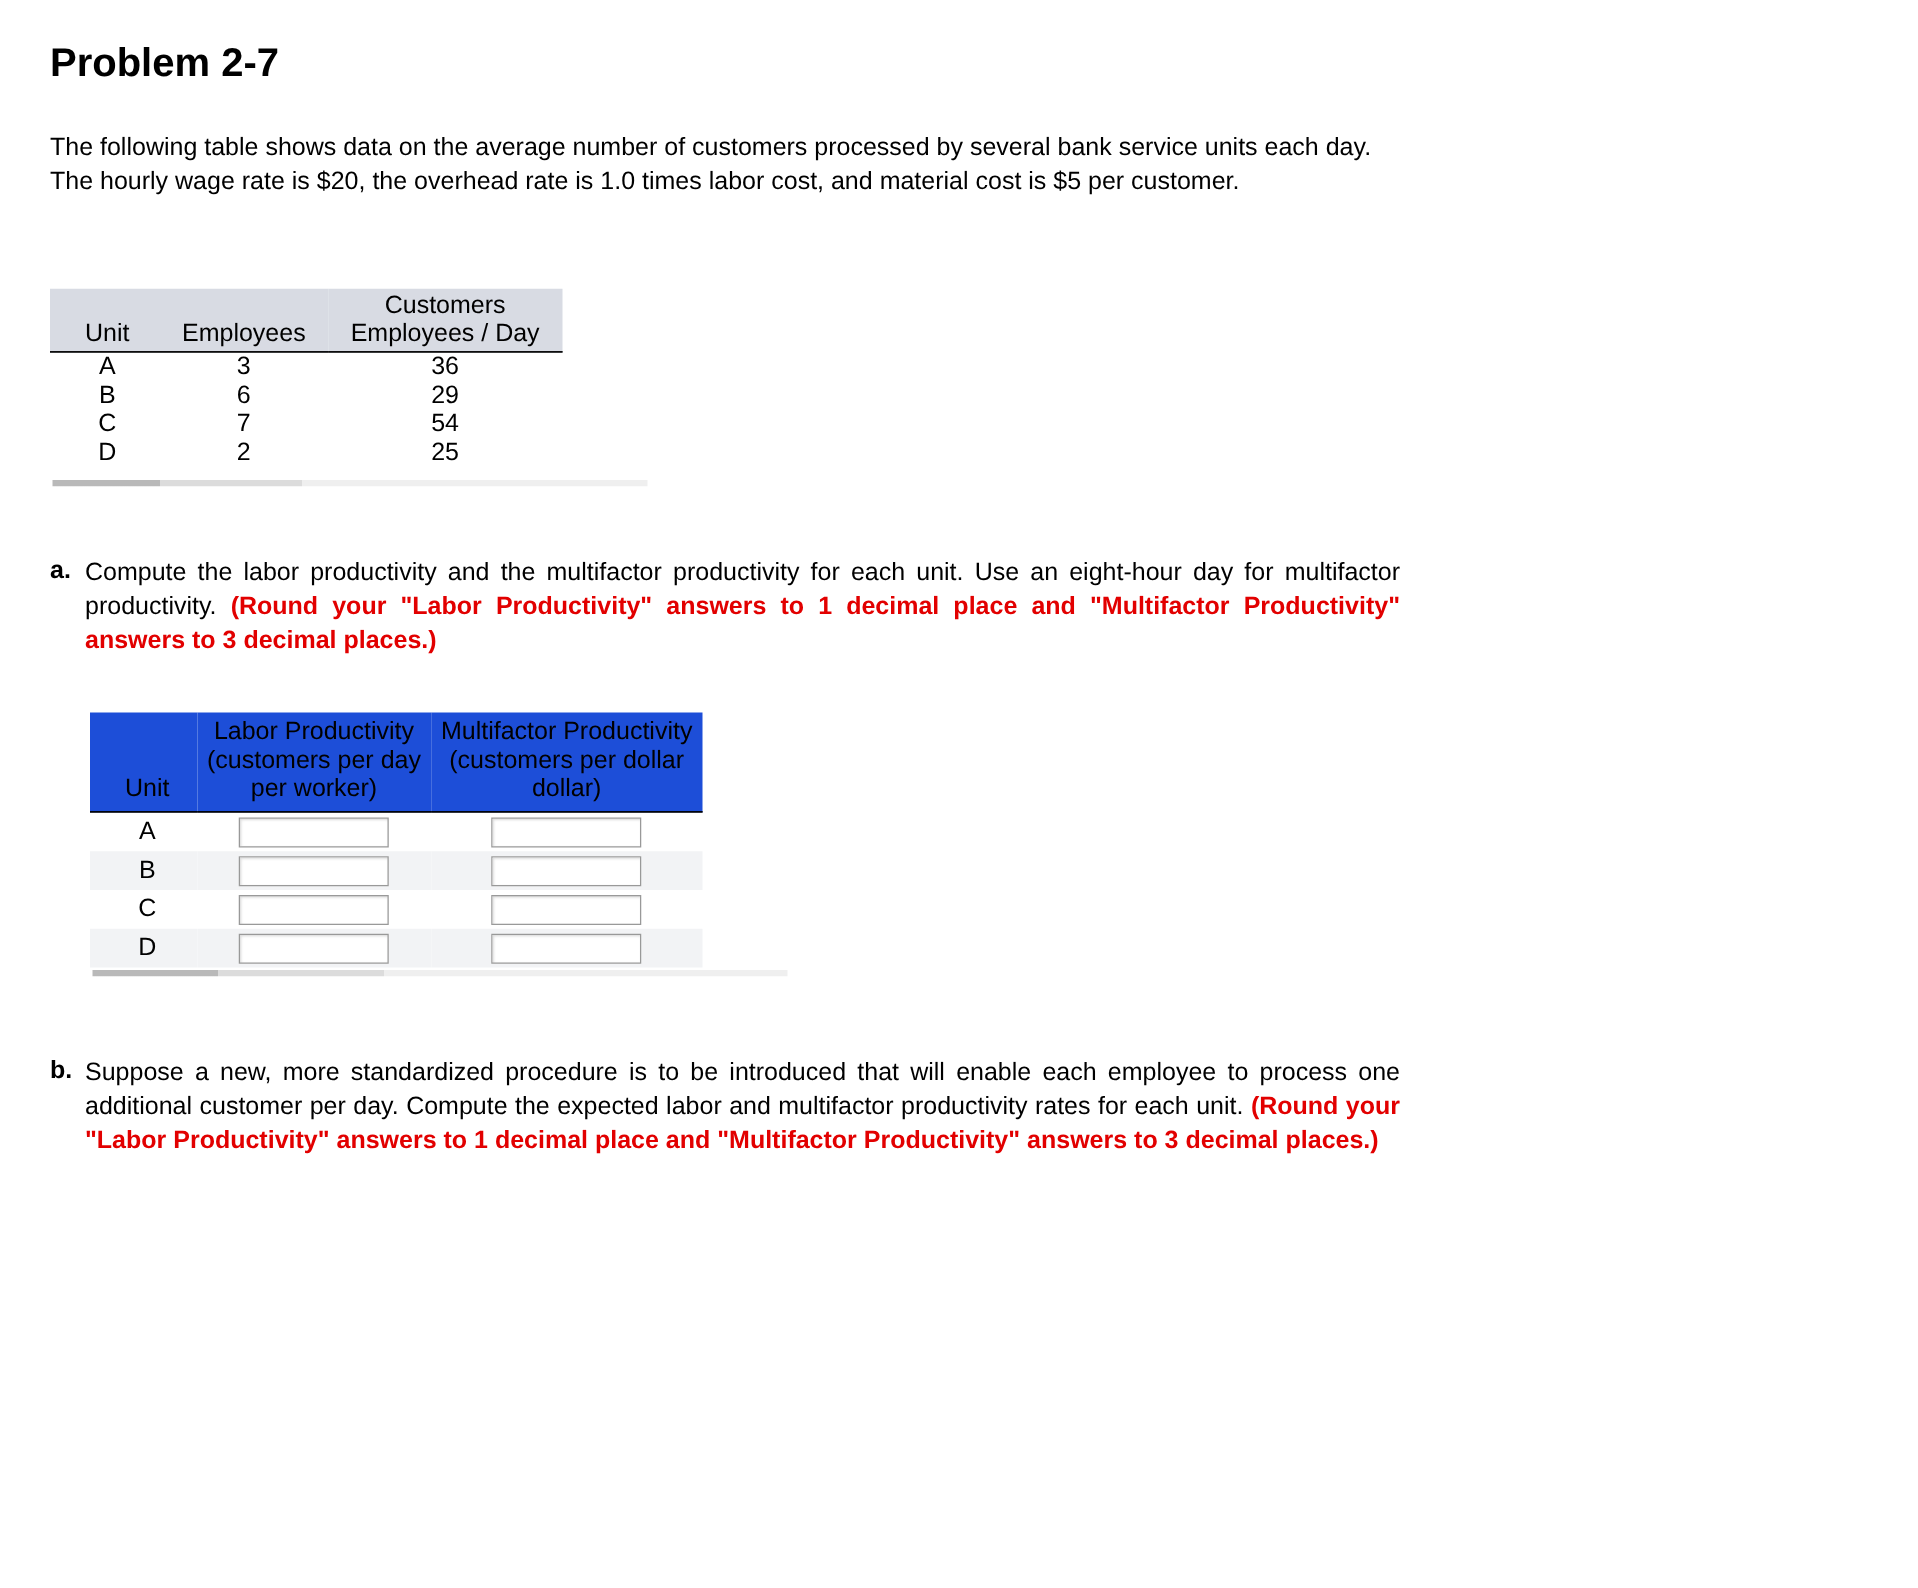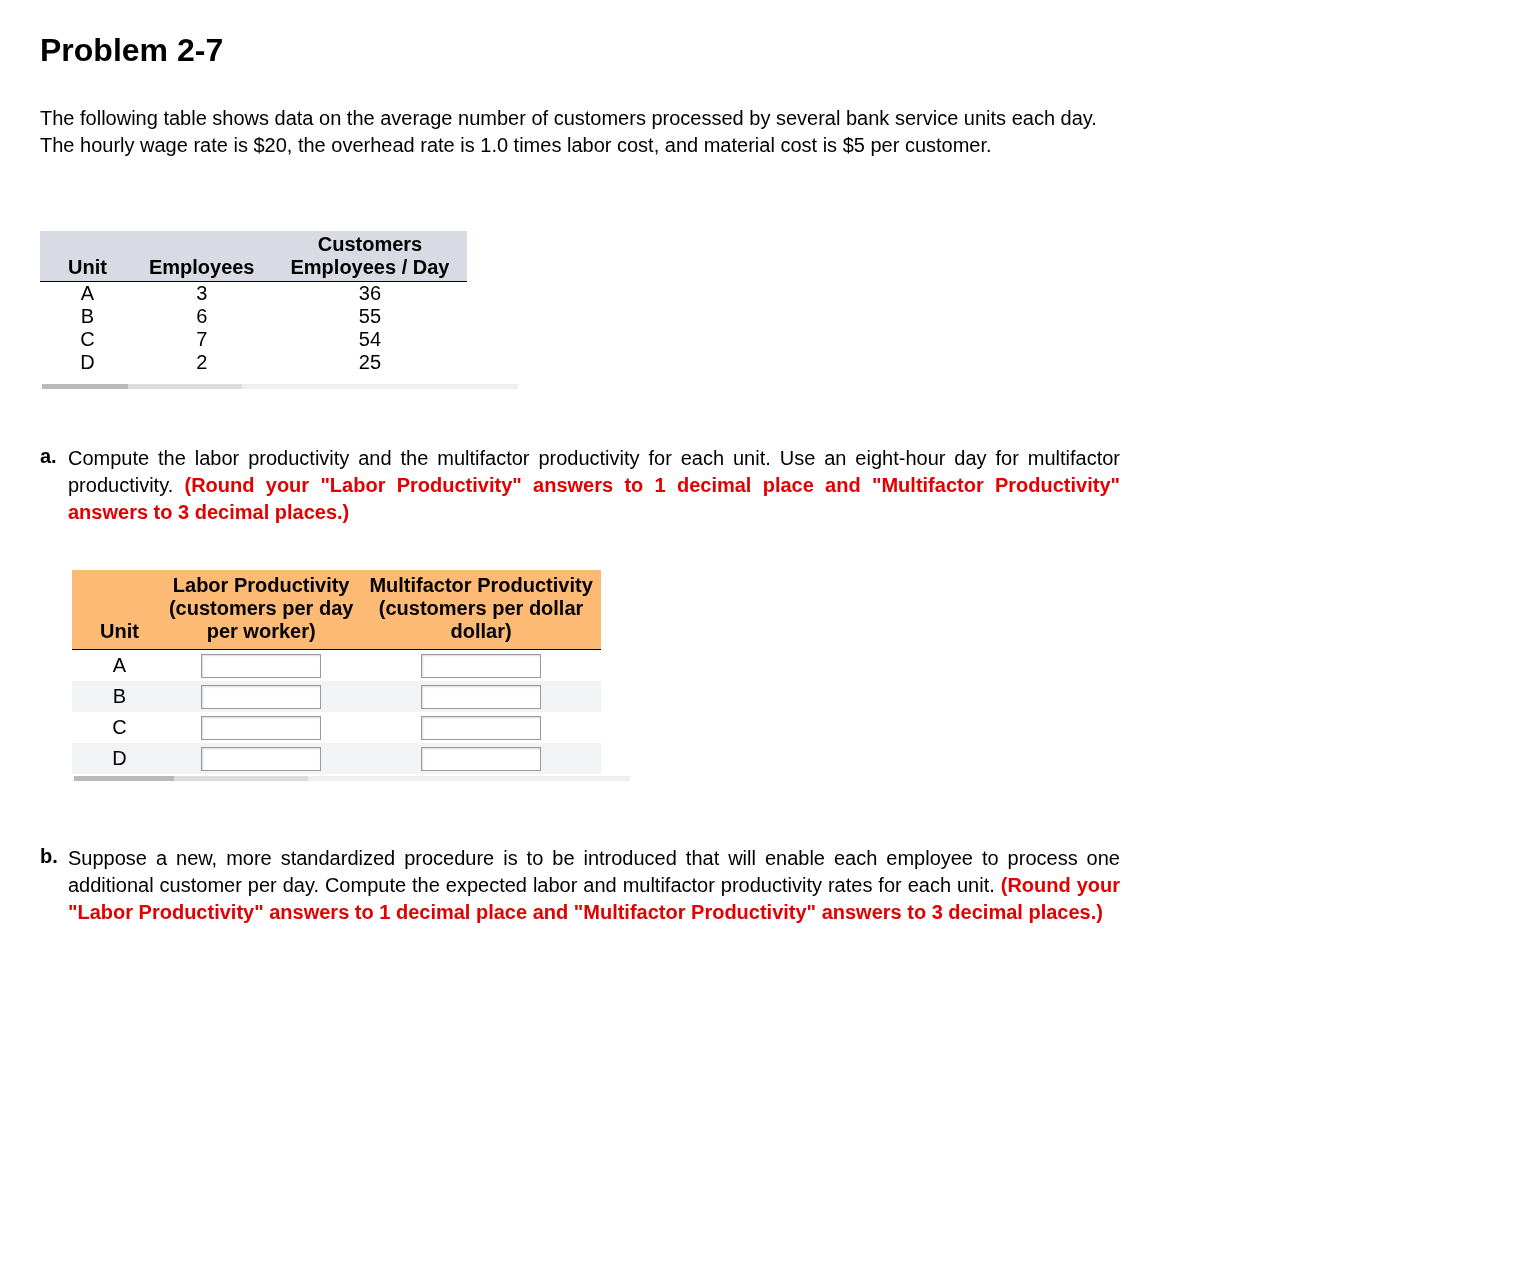--- a/index.html
+++ b/index.html
@@ -21,21 +21,21 @@
     line-height: 1.35;
     margin-bottom: 72px;
     max-width: 1080px;
   }
   .table1 {
     border-collapse: collapse;
     margin-bottom: 10px;
   }
   .table1 th {
     background: #d8dbe3;
-    font-weight: bold;
+    font-weight: normal;
     padding: 2px 18px 2px 18px;
     border-bottom: 1px solid #000;
   }
   .table1 th.unit-h { padding-left: 28px; padding-right: 24px; }
   .table1 td {
     padding: 0 18px;
     text-align: center;
   }
   .table1 td.u { padding-left: 28px; padding-right: 24px; }
   .rule-wrap {
@@ -62,22 +62,22 @@
     flex: none;
   }
   .q-text { flex: 1; line-height: 1.35; }
   .red-bold { color: #e20000; font-weight: bold; }
 
   .table2-wrap { margin-top: 44px; margin-left: 32px; }
   .table2 {
     border-collapse: collapse;
   }
   .table2 th {
-    background: #fdba74;
-    font-weight: bold;
+    background: #1d4ed8;
+    font-weight: normal;
     padding: 4px 8px 6px 8px;
     border-bottom: 1px solid #000;
     text-align: center;
     vertical-align: bottom;
   }
   .table2 th.unit-h2 { padding: 24px 22px 6px 28px; }
   .table2 td {
     text-align: center;
     padding: 3px 8px;
   }
@@ -113,21 +113,21 @@
   </thead>
   <tbody>
     <tr>
       <td class="u">A</td>
       <td>3</td>
       <td>36</td>
     </tr>
     <tr>
       <td class="u">B</td>
       <td>6</td>
-      <td>55</td>
+      <td>29</td>
     </tr>
     <tr>
       <td class="u">C</td>
       <td>7</td>
       <td>54</td>
     </tr>
     <tr>
       <td class="u">D</td>
       <td>2</td>
       <td>25</td>

